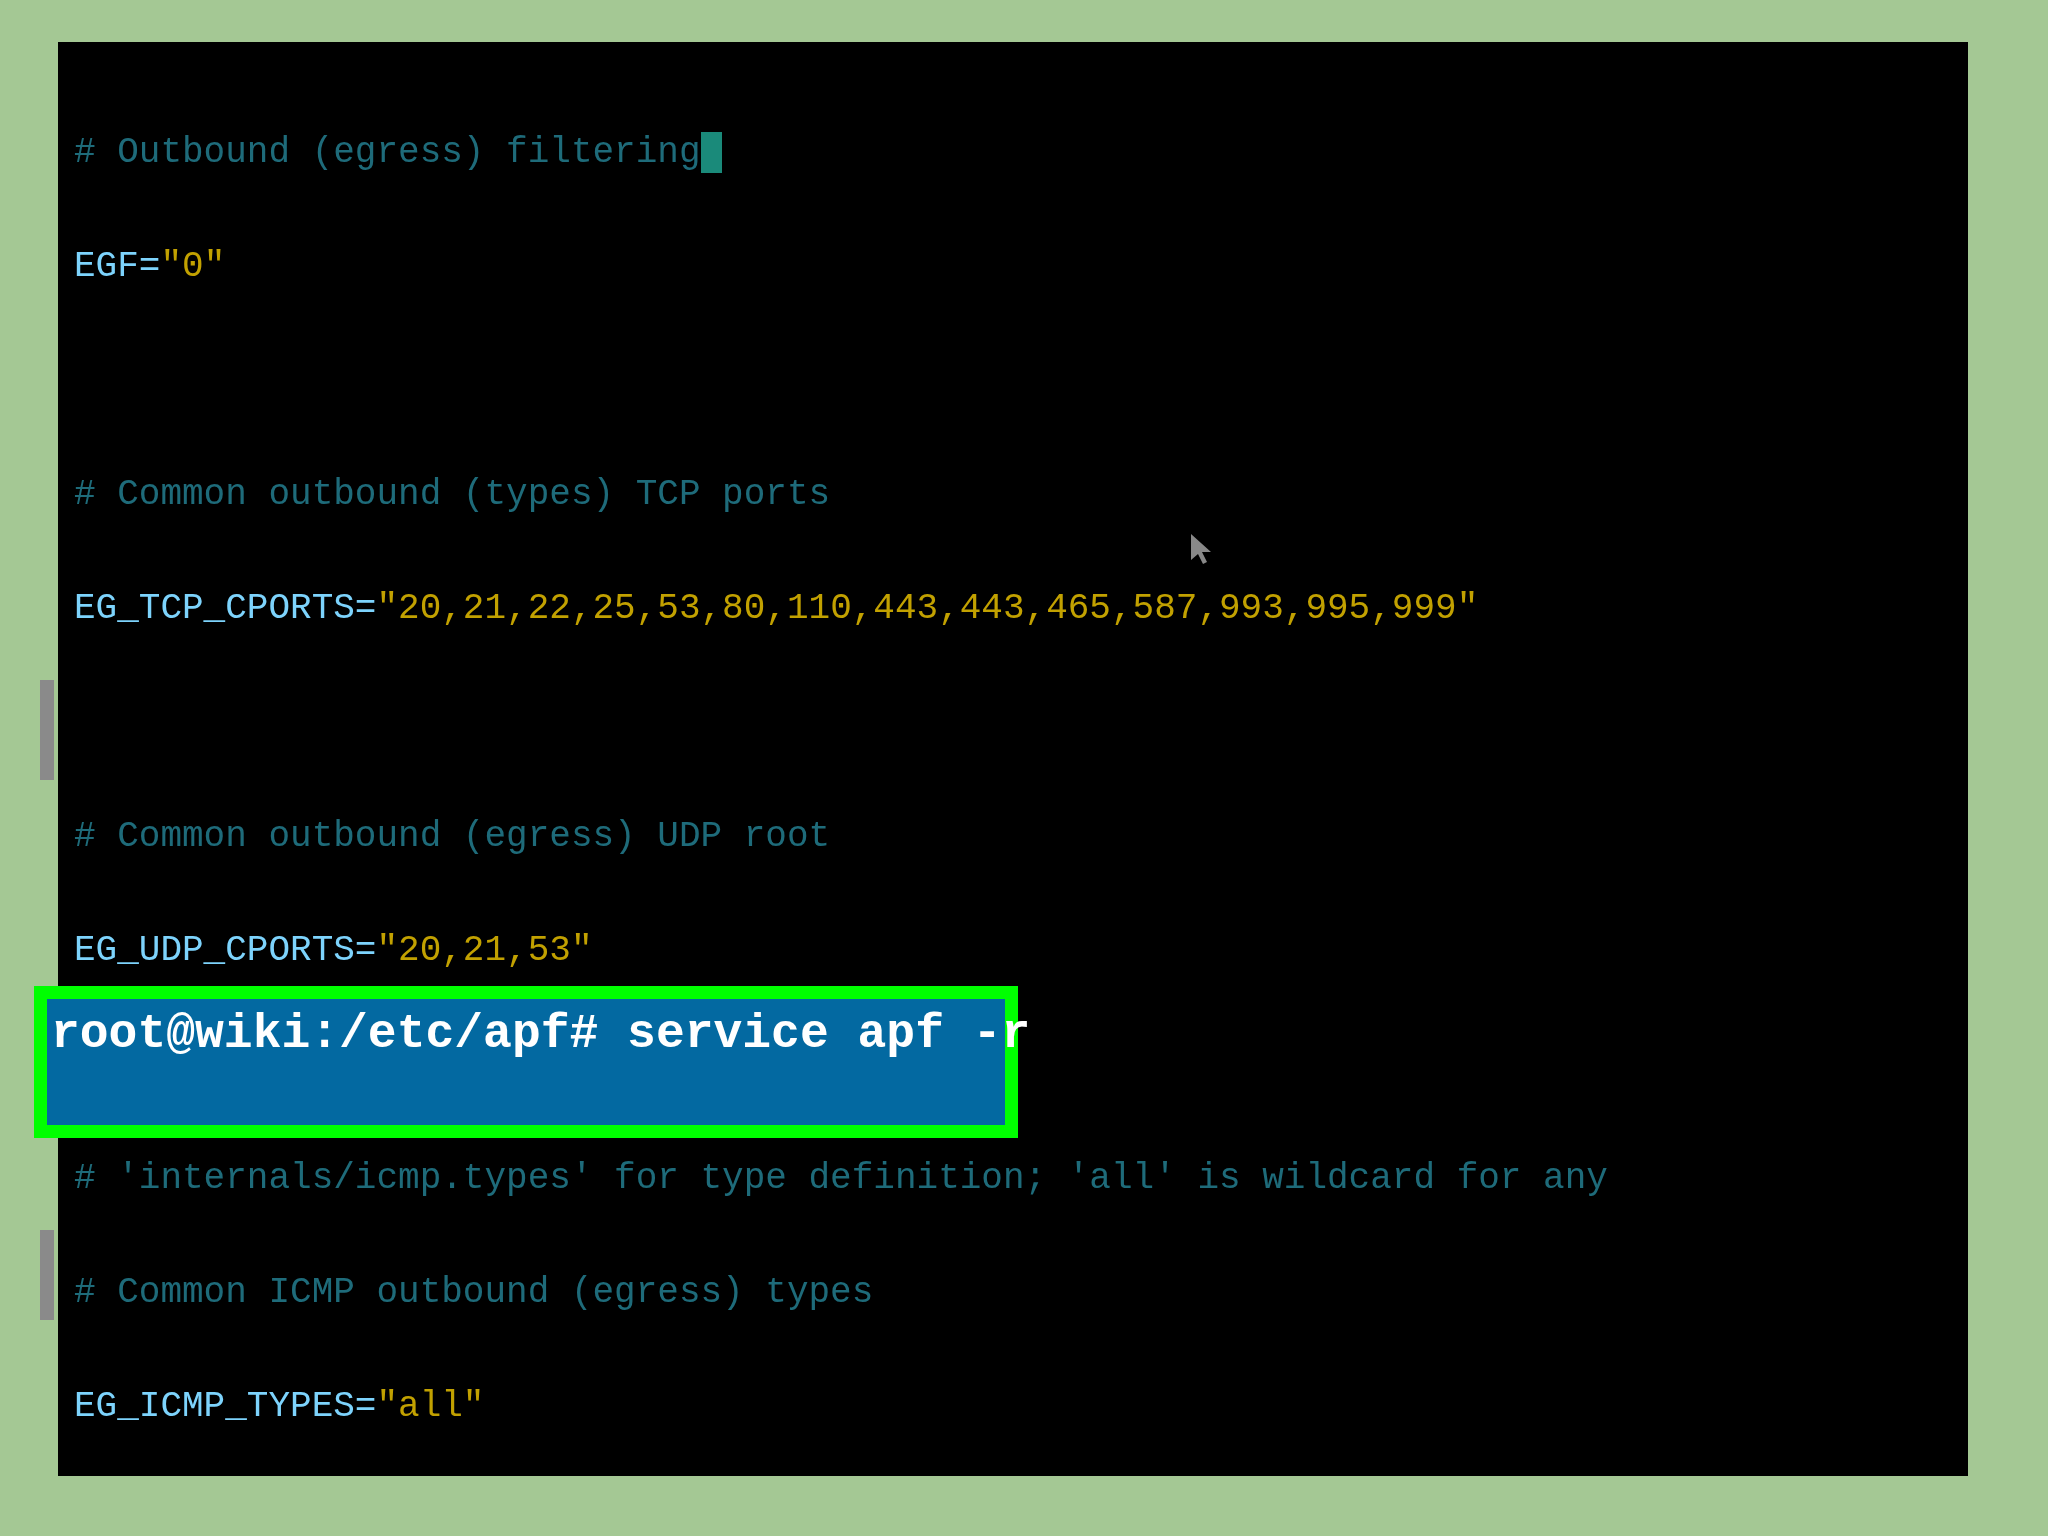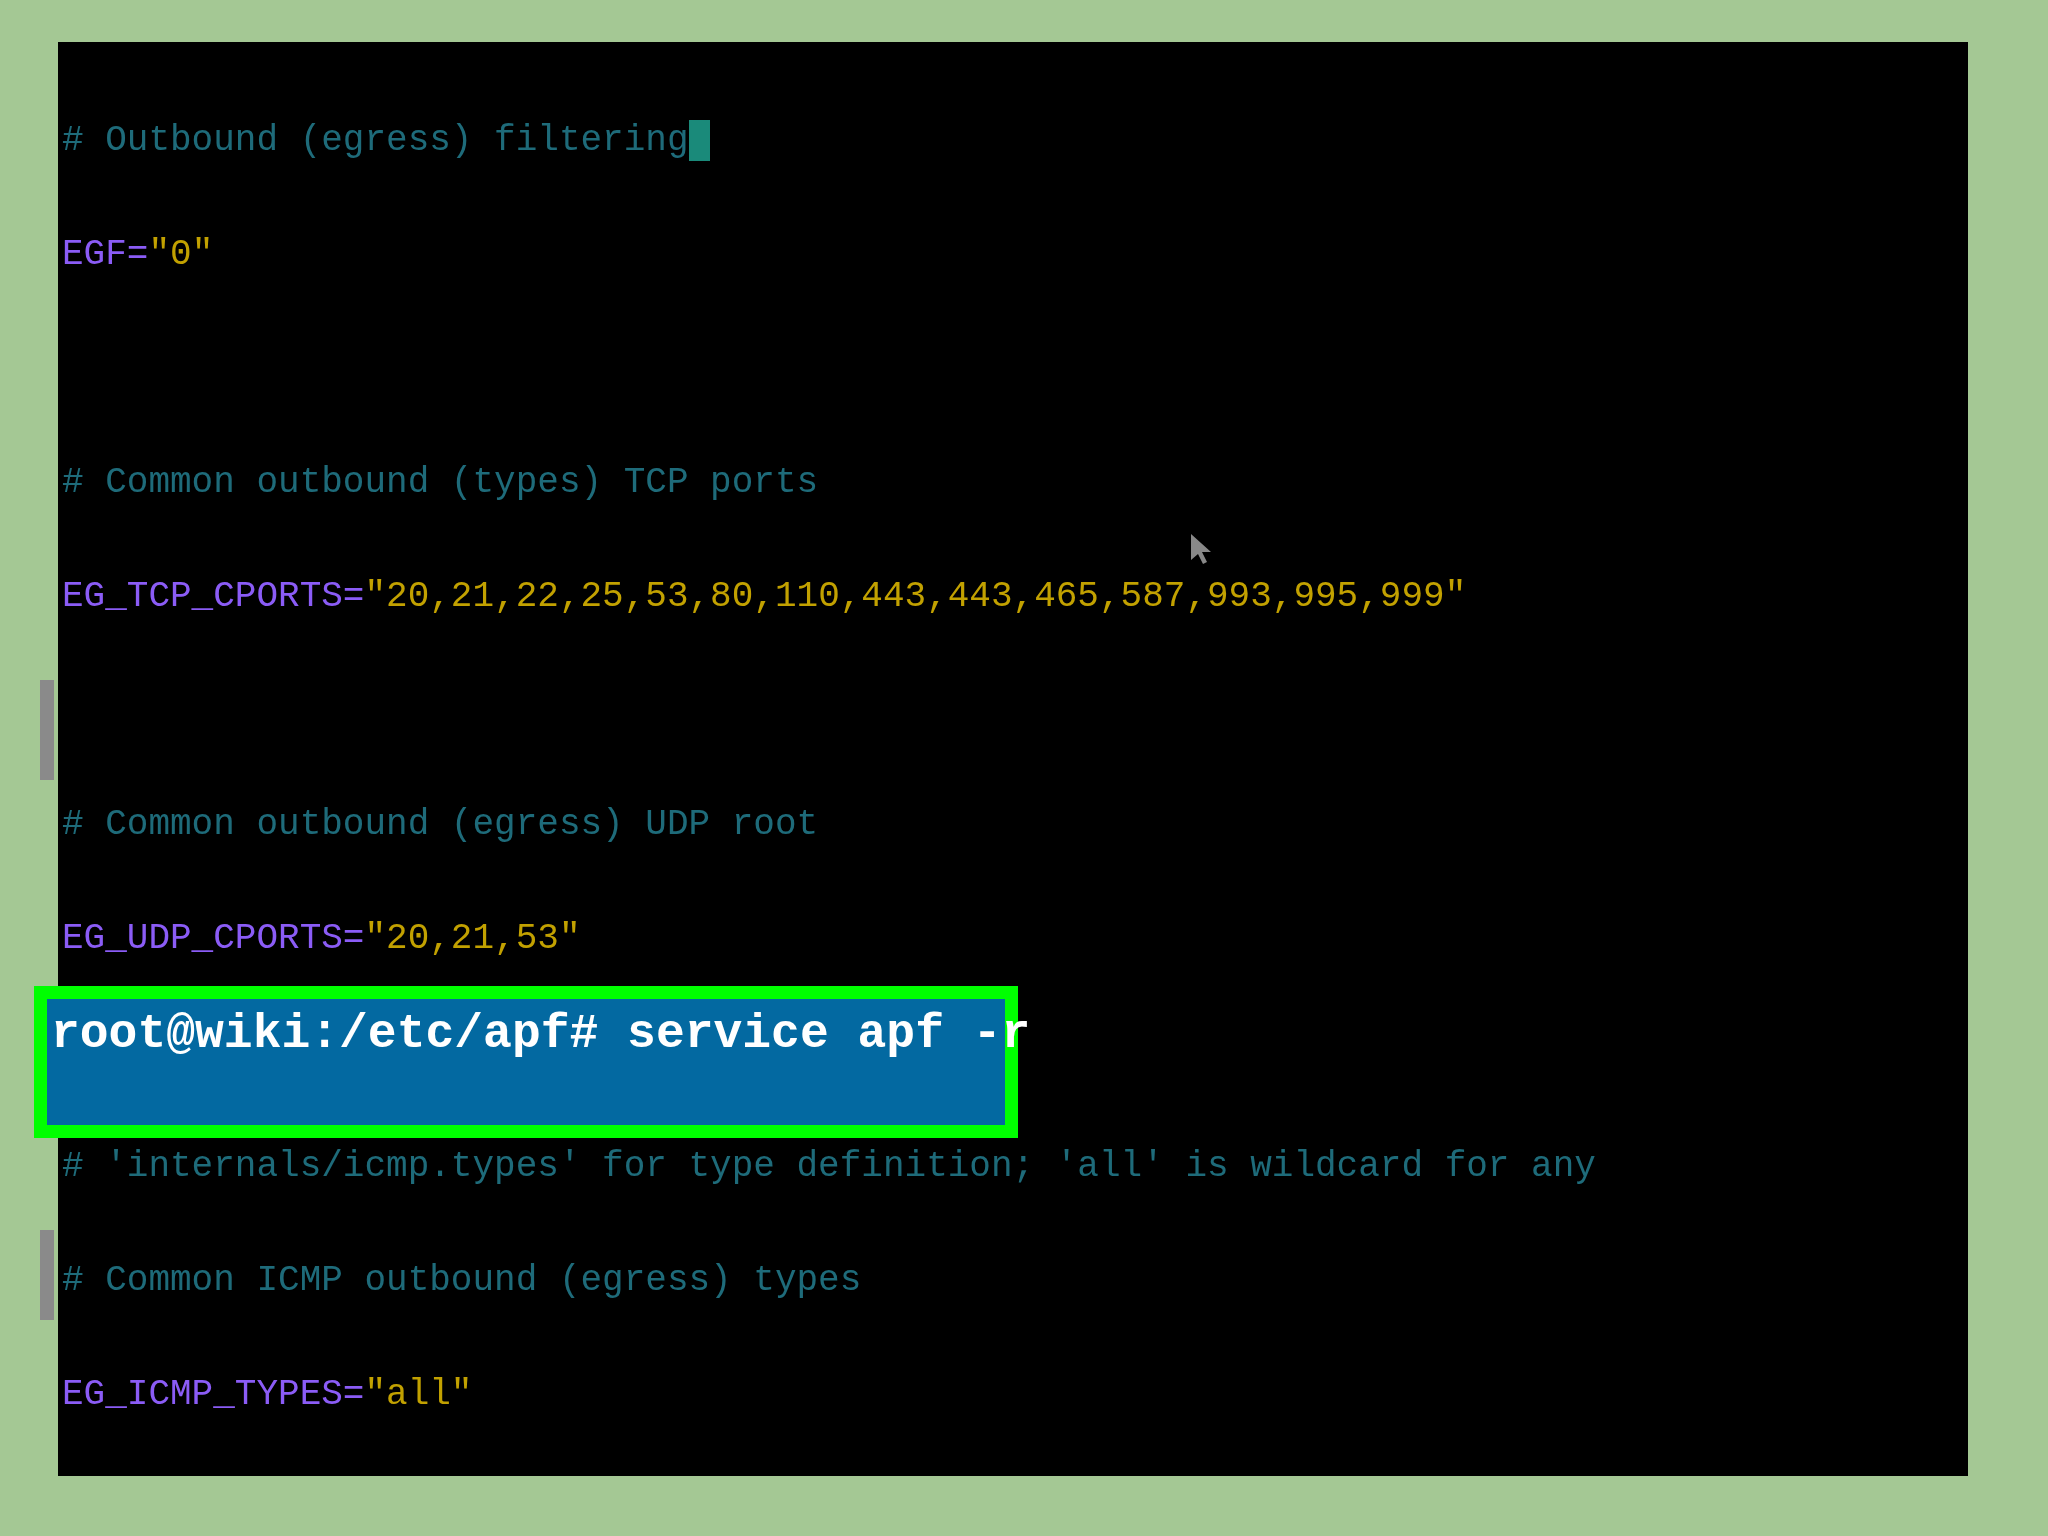--- a/index.html
+++ b/index.html
@@ -14,33 +14,33 @@
   .terminal {
     position: absolute;
     left: 58px;
     top: 42px;
     width: 1910px;
     height: 1434px;
     background: #000;
     color: #b8b8b8;
     font-size: 36px;
     line-height: 38px;
-    padding: 4px;
+    padding: 16px;
     box-sizing: border-box;
     white-space: pre;
     overflow: hidden;
   }
   .line {
     white-space: pre;
   }
   .comment {
     color: #1e6b7a;
   }
   .assign {
-    color: #8b5cf6;
+    color: #7dd3fc;
   }
   .string {
     color: #c2a100;
   }
   .cursor-hl {
     background: #1a8a7a;
     color: #000;
   }
   .mouse-pointer {
     position: absolute;

